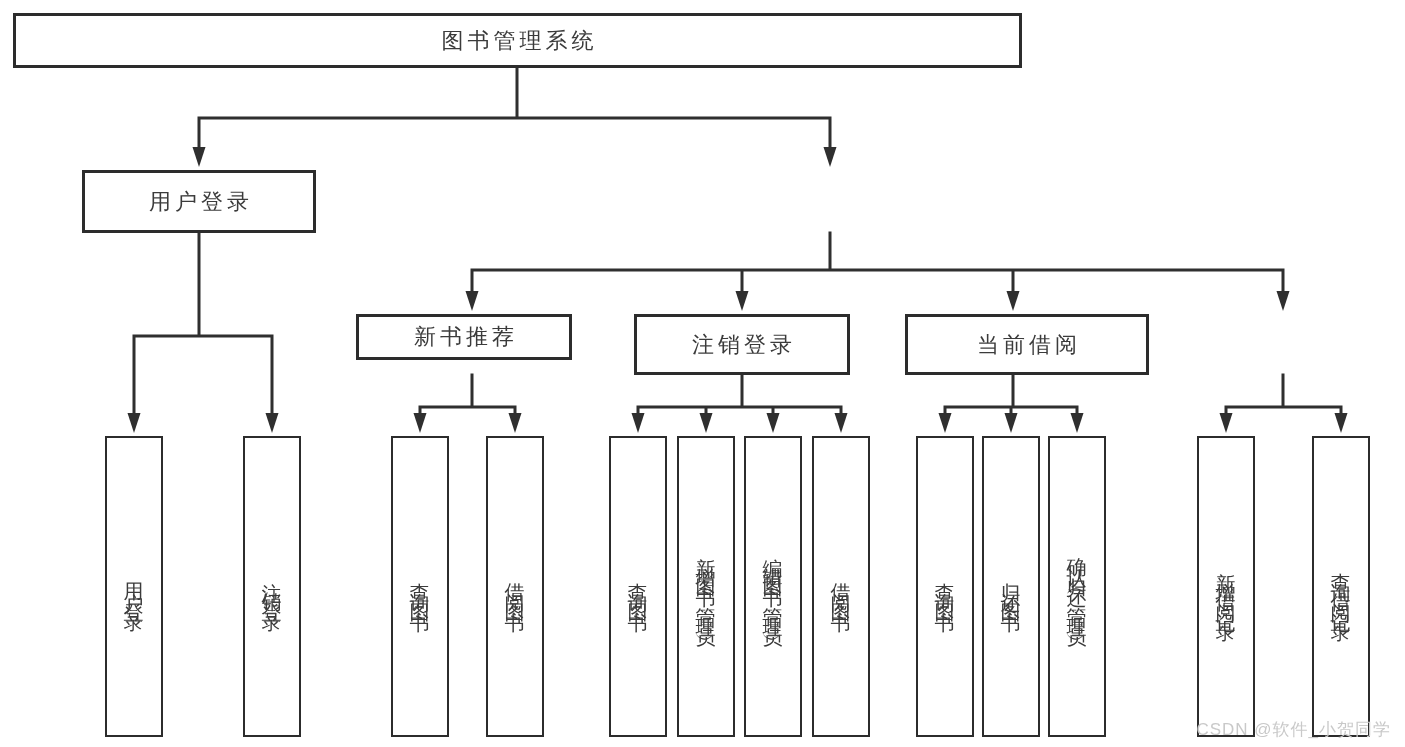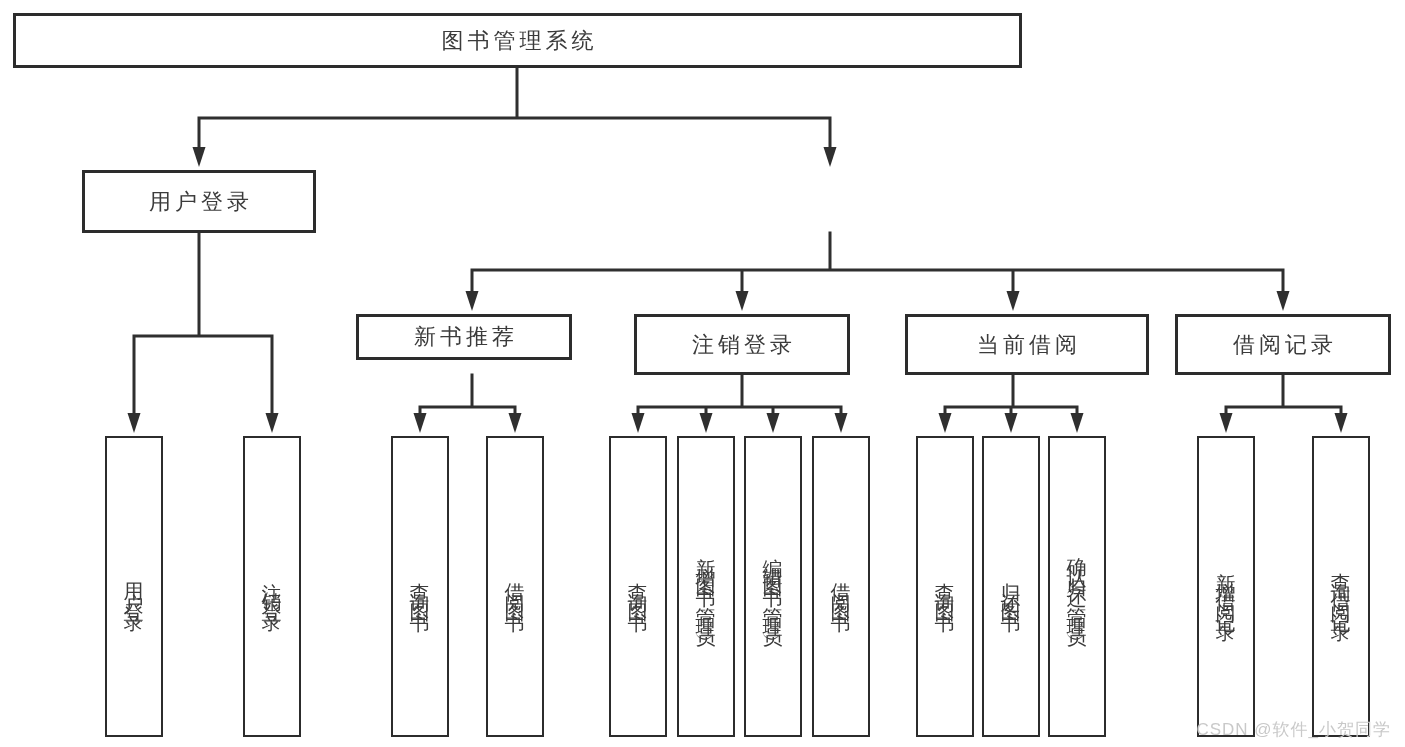--- a/index.html
+++ b/index.html
@@ -112,23 +112,20 @@
 
   <div class="hbox" style="left:356px;top:314px;width:216px;height:46px">
     <span>新书推荐</span>
   </div>
   <div class="hbox" style="left:634px;top:314px;width:216px;height:61px">
     <span>注销登录</span>
   </div>
   <div class="hbox" style="left:905px;top:314px;width:244px;height:61px">
     <span>当前借阅</span>
   </div>
-  <div class="hbox" style="left:1175px;top:314px;width:216px;height:61px">
-    <span>借阅记录</span>
-  </div>
 
   <div class="vbox" style="left:105px">
     <span class="vtext">用户登录</span>
   </div>
   <div class="vbox" style="left:243px">
     <span class="vtext">注销登录</span>
   </div>
   <div class="vbox" style="left:391px">
     <span class="vtext">查询图书</span>
   </div>

